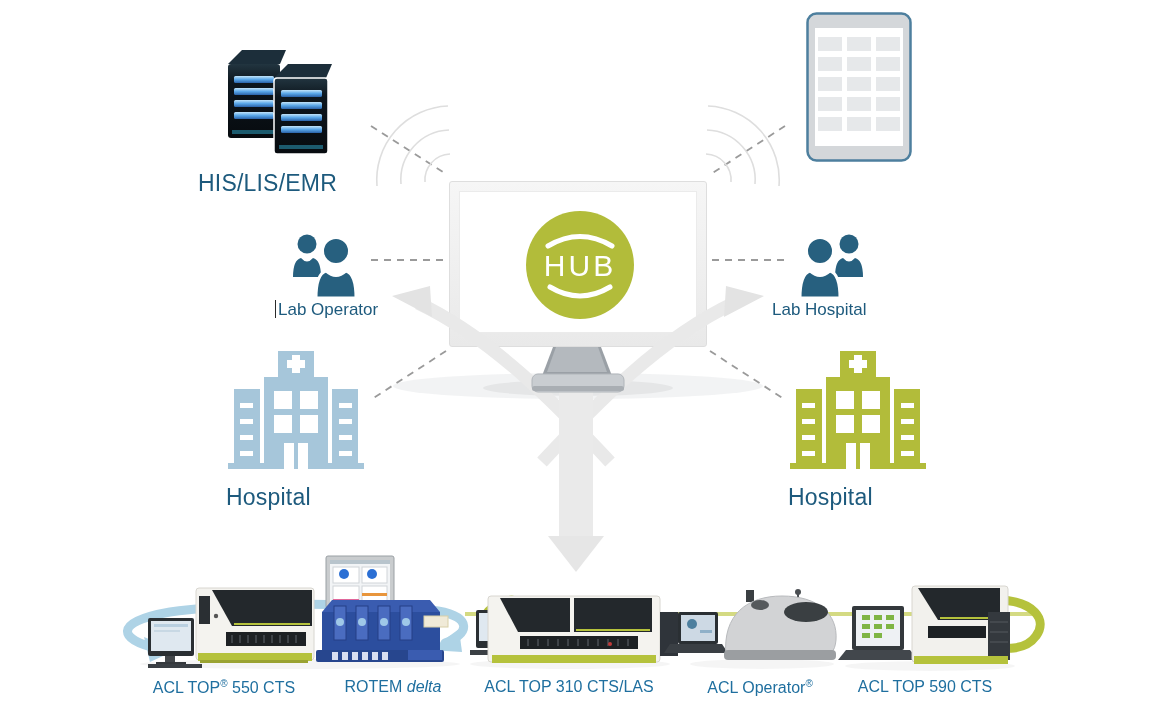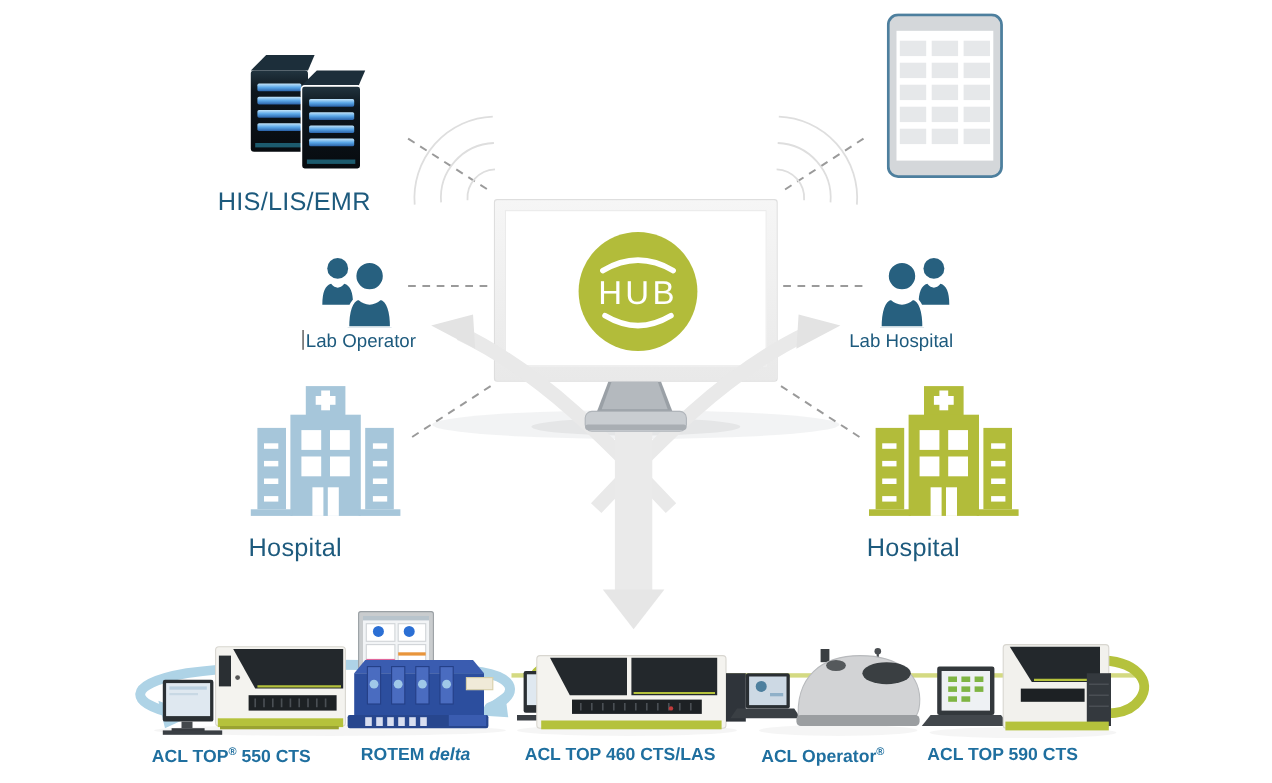--- a/index.html
+++ b/index.html
@@ -12,21 +12,21 @@
   .node-label{
     color:var(--navy-label,#1d5a7d);
     font-size:23px;letter-spacing:.2px;text-align:left;
   }
   .small-label{
     color:var(--navy-label,#1d5a7d);
     font-size:17px;
   }
   .inst-label{
     color:var(--instrument-label-blue,#1f6f9f);
-    font-size:16px;white-space:nowrap;font-weight:bold;
+    font-size:16px;text-align:center;white-space:nowrap;
   }
   .inst-label sup{font-size:10px;vertical-align:super;}
   .inst-label i{font-style:italic;}
   .monitor-frame{
     left:449px;top:181px;width:258px;height:166px;
     background:linear-gradient(180deg,#f6f6f6,#e9e9e9);
     border:1px solid #dedede;border-radius:3px;box-sizing:border-box;
   }
   .monitor-screen{
     position:absolute;left:9px;top:9px;right:9px;bottom:13px;
@@ -384,21 +384,21 @@
     </g>
   </svg>
 
   <div class="abs z6 inst-label" style="left:138px;top:678px;width:172px">
     <span>ACL TOP</span><sup>®</sup><span> 550 CTS</span>
   </div>
   <div class="abs z6 inst-label" style="left:328px;top:678px;width:130px">
     <span>ROTEM </span><i>delta</i>
   </div>
   <div class="abs z6 inst-label" style="left:477px;top:678px;width:184px">
-    <span>ACL TOP 460 CTS/LAS</span>
+    <span>ACL TOP 310 CTS/LAS</span>
   </div>
   <div class="abs z6 inst-label" style="left:692px;top:678px;width:136px">
     <span>ACL Operator</span><sup>®</sup>
   </div>
   <div class="abs z6 inst-label" style="left:843px;top:678px;width:164px">
     <span>ACL TOP 590 CTS</span>
   </div>
 
 </div>
 

